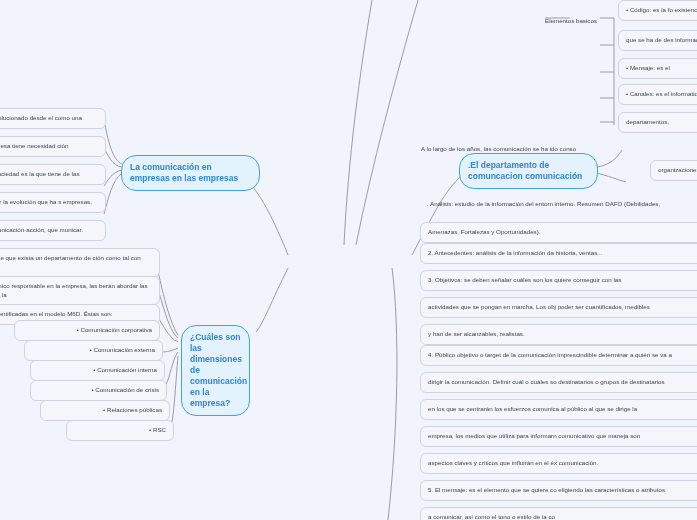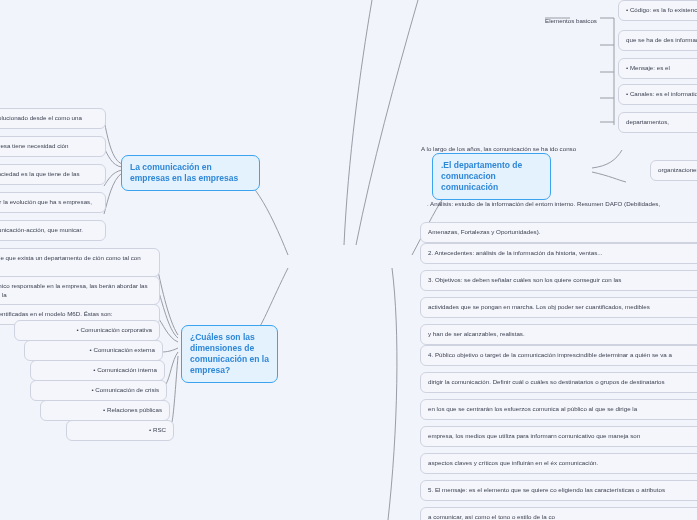--- a/index.html
+++ b/index.html
@@ -40,21 +40,21 @@
     box-shadow: 0 1px 2px rgba(0,0,0,.12);
   }
   
   .branch {
     background: #e3f2fd;
     color: #2f87d8;
     font-weight: bold;
     font-size: 8.5px;
     line-height: 11px;
     border: 1.6px solid #3ba3ef;
-    border-radius: 7px;
+    border-radius: 15px;
     padding: 6px 8px;
     box-sizing: border-box;
   }
   
   .leaf {
     background: #f4f6fc;
     color: #3e4250;
     font-size: 6.2px;
     line-height: 8.6px;
     border: 1px solid #cfd3e0;
@@ -113,23 +113,23 @@
       <path d="M614 72 L 600 72"></path>
       <path d="M614 98 L 600 98"></path>
       <path d="M614 122 L 600 122"></path>
       <path d="M570 18 L 545 18"></path>
     </g>
   </svg>
 
 
   <div class="node branch" style="left:121px; top:155px; width:139px;">La comunicación en empresas en las empresas</div>
 
-  <div class="node branch" style="left:432px; top:153px; width:119px;">.El departamento de comuncacion comunicación</div>
+  <div class="node branch" style="left:459px; top:153px; width:139px;">.El departamento de comuncacion comunicación</div>
 
-  <div class="node branch" style="left:181px; top:325px; width:97px;">¿Cuáles son las dimensiones de comunicación en la empresa?</div>
+  <div class="node branch" style="left:181px; top:325px; width:69px;">¿Cuáles son las dimensiones de comunicación en la empresa?</div>
 
   <div class="node leaf" style="left:-42px; top:108px; width:148px;">resas ha evolucionado desde el como una</div>
   <div class="node leaf" style="left:-42px; top:136px; width:148px;">esa (la empresa tiene necesidad ción</div>
   <div class="node leaf" style="left:-42px; top:164px; width:148px;">ciedad (la sociedad es la que tiene de las</div>
   <div class="node leaf" style="left:-42px; top:192px; width:148px;">cabe ampliar la evolución que ha s empresas,</div>
   <div class="node leaf" style="left:-42px; top:220px; width:148px;">o en la comunicación-acción, que municar.</div>
 
   <div class="node leaf" style="left:-42px; top:248px; width:202px;">entemente de que exista un departamento de ción como tal con varias</div>
   <div class="node leaf" style="left:-42px; top:276px; width:202px;">o haya un único responsable en la empresa, las berán abordar las 6 esferas de la</div>
   <div class="node leaf" style="left:-42px; top:304px; width:202px;">unicación identificadas en el modelo M6D. Éstas son:</div>

